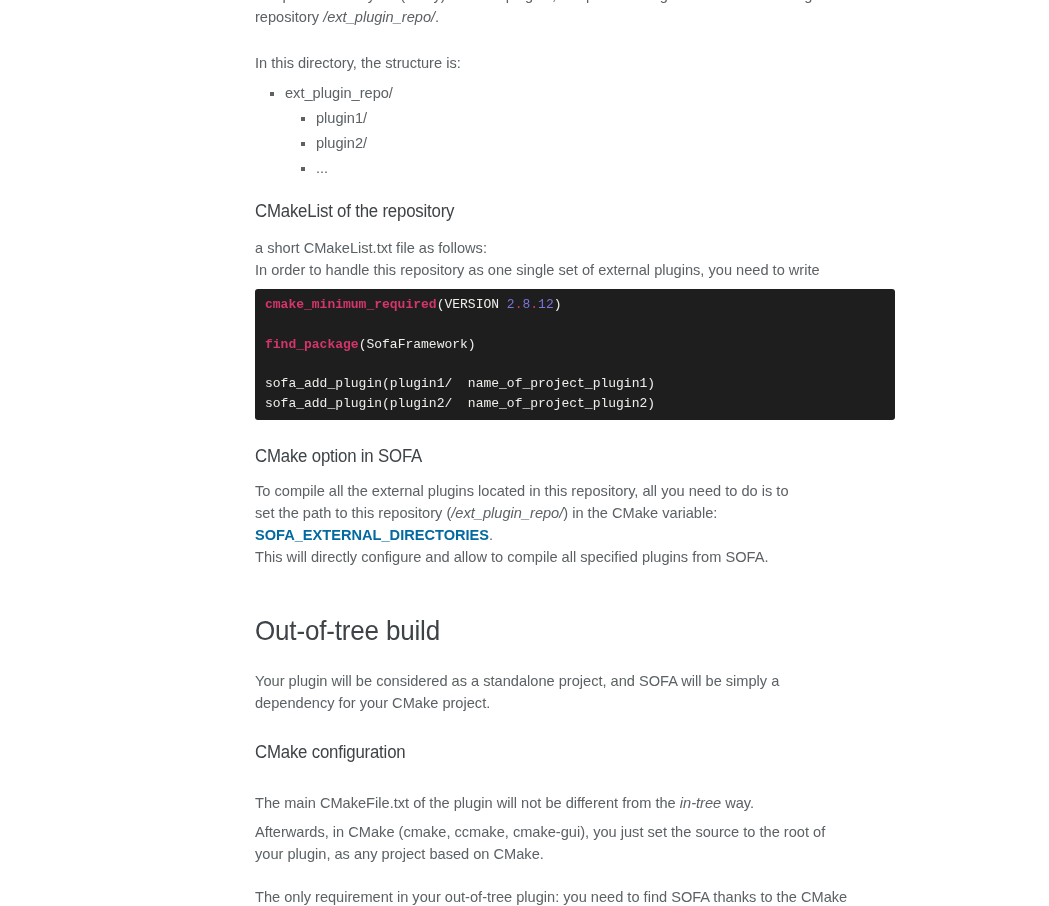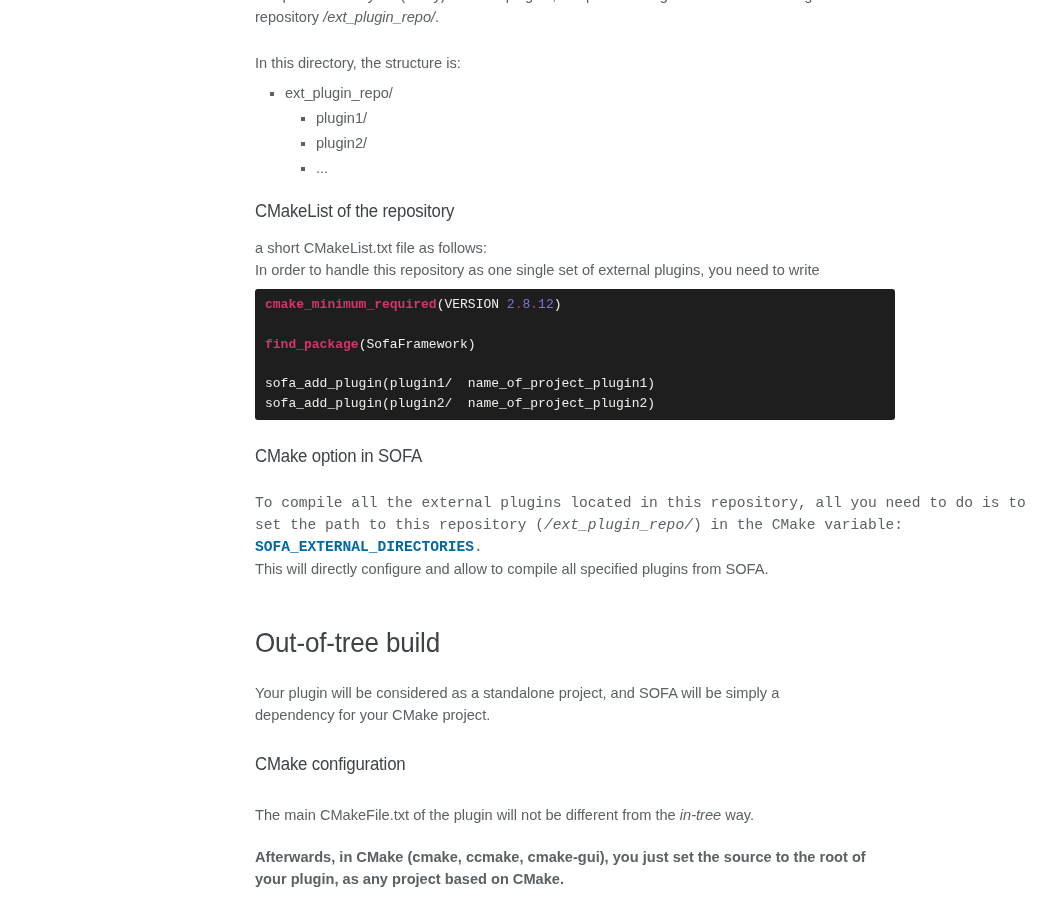--- a/index.html
+++ b/index.html
@@ -24,27 +24,27 @@
   .line { display: block; white-space: nowrap; }
   .italic-path { font-style: italic; }
   .bold-var { font-weight: bold; color: #0369a1; }
 
   
   .p-intro        { margin-top: -16px; }
   .p-structure    { margin-top: 24px; }
   .h3-cmakelist   { margin-top: 20px; }
   .p-cmakelist    { margin-top: 14px; }
   .h3-option      { margin-top: 24px; }
-  .p-option       { margin-top: 24px; font-family: Liberation Mono, monospace; }
+  .p-option       { margin-top: 12px; }
   .p-direct       { }
   .h2-oot         { margin-top: 46px; }
   .p-oot          { margin-top: 22px; }
   .h3-config      { margin-top: 26px; }
   .p-config1      { margin-top: 28px; }
-  .p-config2      { margin-top: 20px; font-weight: bold; }
+  .p-config2      { margin-top: 7px; }
   .p-clipped-bottom { margin-top: 21px; }
 
   h2 {
     font-size: 28px;
     font-weight: 500;
     color: #3e4347;
     margin: 0;
     line-height: 34px;
     transform: scaleX(0.93);
     transform-origin: left center;

